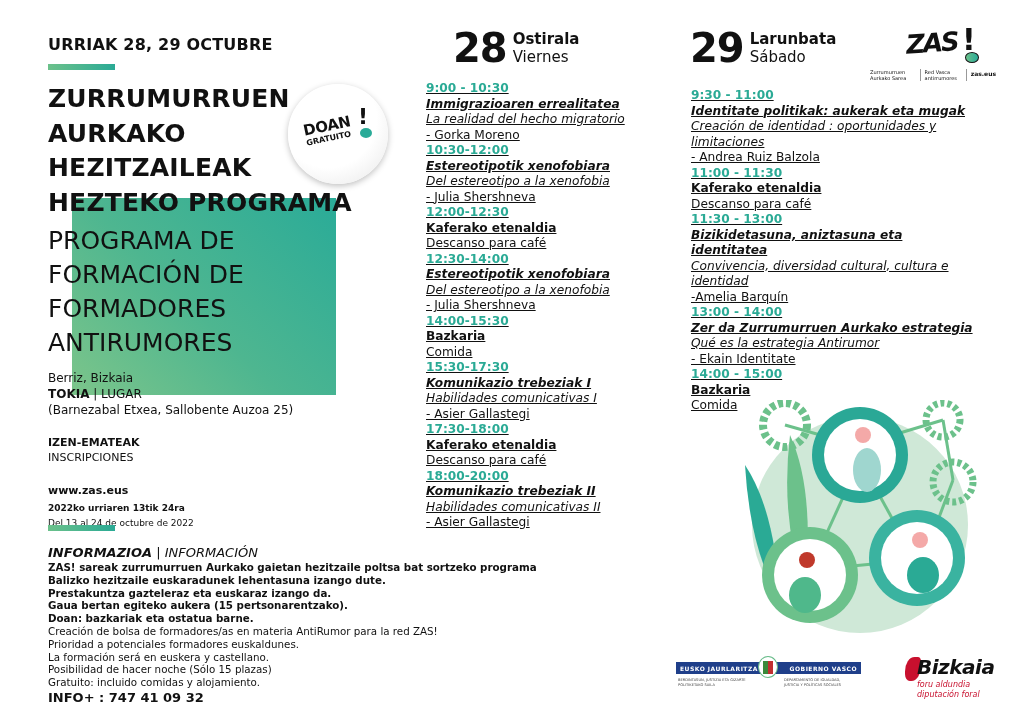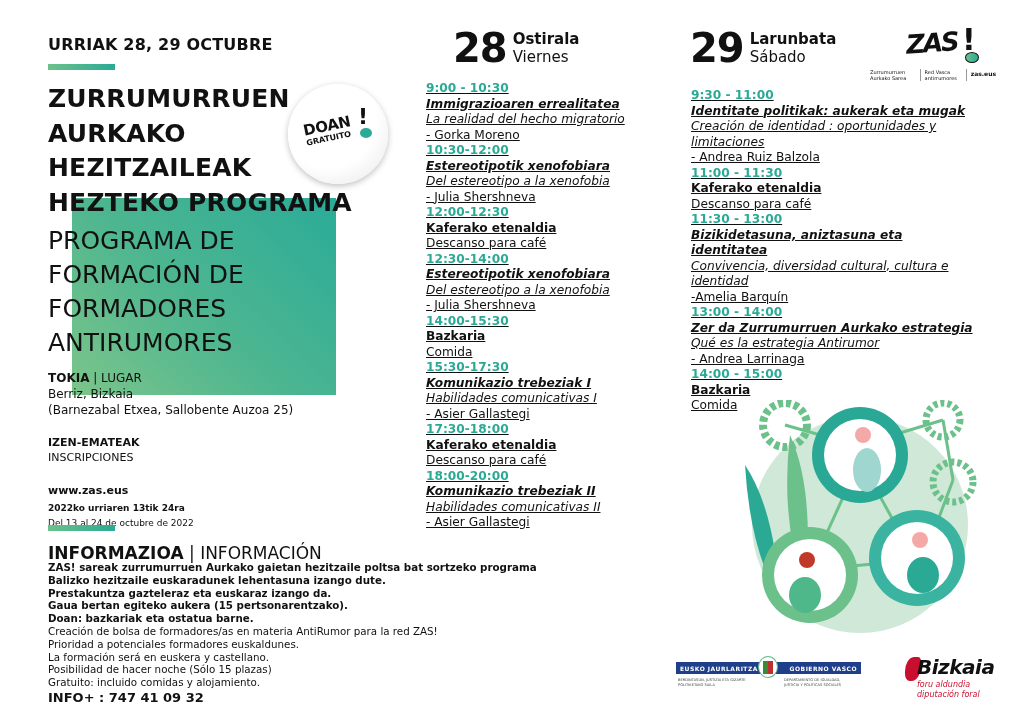--- a/index.html
+++ b/index.html
@@ -29,21 +29,21 @@
 
   .loc { left: 48px; top: 370px; font-size: 12px; line-height: 16px; }
   .loc .b { font-weight: 900; }
   .reg { left: 48px; top: 435px; font-size: 11px; line-height: 15px; }
   .reg .b { font-weight: 900; }
   .reg .url { font-size: 11px; font-weight: 900; line-height: 20px; margin-top: 16px; }
   .reg .small-b { font-size: 9px; font-weight: 900; }
   .reg .small { font-size: 9px; }
 
   .info { left: 48px; top: 545px; width: 480px; font-size: 10.3px; line-height: 12.8px; }
-  .info-title { font-size: 17px; line-height: 16px; }
+  .info-title { font-size: 13px; line-height: 16px; font-style: italic; }
   .info-title .b { font-weight: 900; }
   .info .bl { font-weight: 700; white-space: nowrap; }
   .info .nl { font-weight: 400; white-space: nowrap; }
   .info-phone { font-size: 13px; font-weight: 900; margin-top: 3px; }
 
   
   .day-num { font-size: 40px; font-weight: 900; line-height: 40px; letter-spacing: -1px; }
   .day-lbl { font-size: 15px; line-height: 18px; }
   .day-lbl .b { font-weight: 700; }
   .d28 { left: 425px; top: 28px; display: flex; gap: 6px; align-items: center; margin-left: 28px; }
@@ -107,22 +107,22 @@
 </div>
 
 <div class="abs badge">
   <span class="badge-doan">DOAN</span>
   <span class="badge-grat">GRATUITO</span>
   <span class="badge-excl">!</span>
   <span class="badge-bubble"></span>
 </div>
 
 <div class="abs loc">
+  <div>Berriz, Bizkaia</div>
   <div><span class="b">TOKIA</span><span> | </span><span>LUGAR</span></div>
-  <div>Berriz, Bizkaia</div>
   <div style="white-space:nowrap">(Barnezabal Etxea, Sallobente Auzoa 25)</div>
 </div>
 
 <div class="abs reg">
   <div class="b">IZEN-EMATEAK</div>
   <div>INSCRIPCIONES</div>
   <div class="url">www.zas.eus</div>
   <div class="small-b">2022ko urriaren 13tik 24ra</div>
   <div class="small">Del 13 al 24 de octubre de 2022</div>
 </div>
@@ -225,21 +225,21 @@
     <div class="ttl-i line">Bizikidetasuna, aniztasuna eta</div>
     <div class="ttl-i line">identitatea</div>
     <div class="sub-i line">Convivencia, diversidad cultural, cultura e</div>
     <div class="sub-i line">identidad</div>
     <div class="line"> -Amelia Barquín</div>
   </div>
   <div>
     <div class="time">13:00 - 14:00</div>
     <div class="ttl-i line">Zer da Zurrumurruen Aurkako estrategia</div>
     <div class="sub-i line">Qué es la estrategia Antirumor</div>
-    <div class="line">- Andrea Larrinaga</div>
+    <div class="line">- Ekain Identitate</div>
   </div>
   <div>
     <div class="time">14:00 - 15:00</div>
     <div class="ttl line">Bazkaria</div>
     <div class="line">Comida</div>
   </div>
 </div>
 
 <div class="abs zas">
   <span class="zas-word">ZAS</span>

